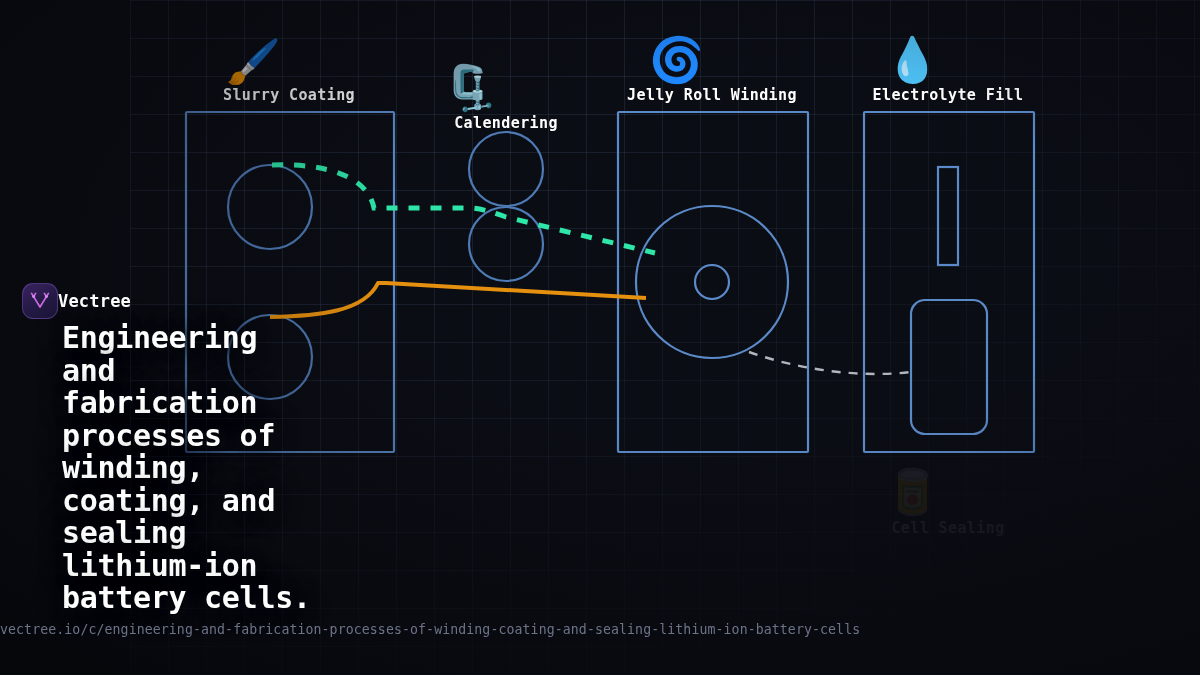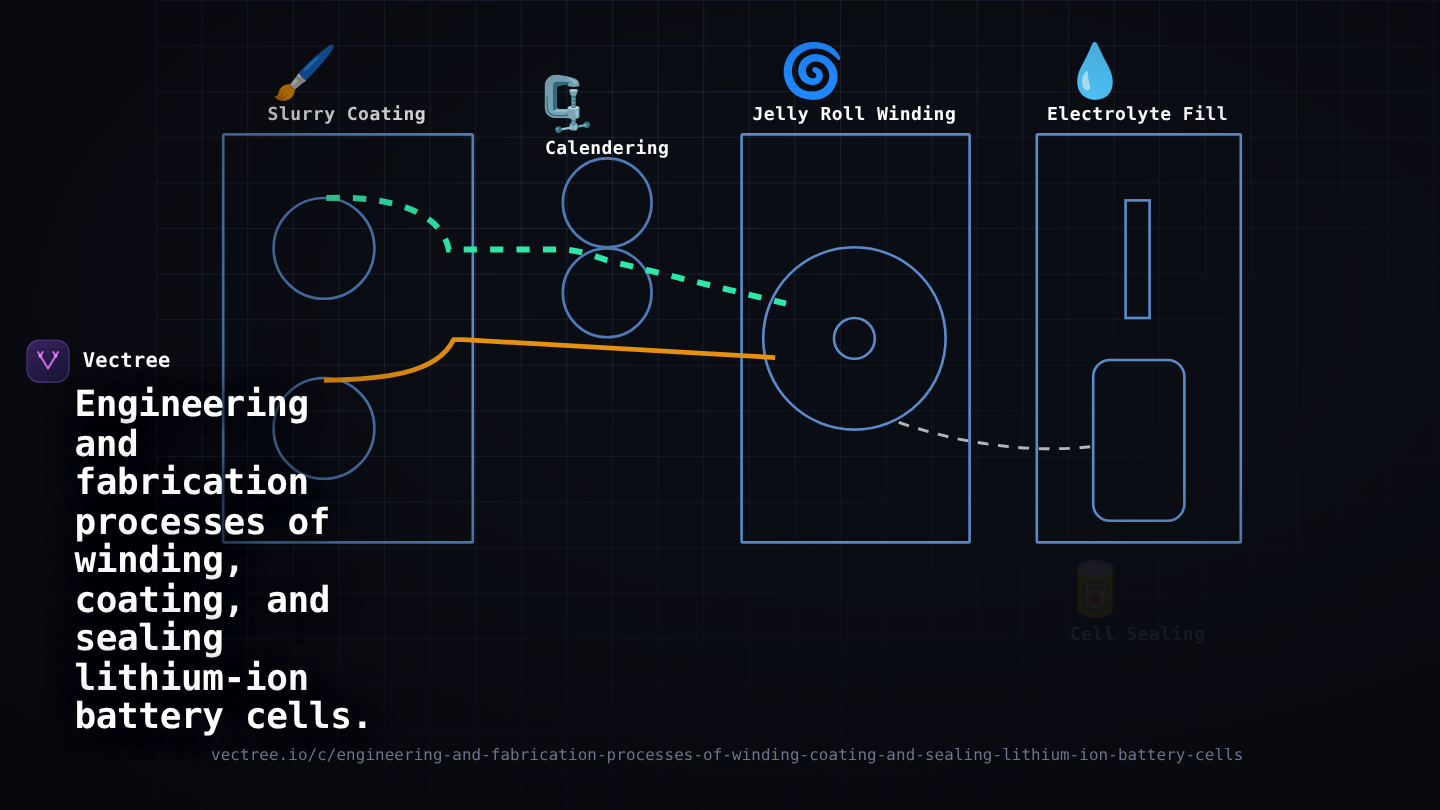--- a/index.html
+++ b/index.html
@@ -61,21 +61,21 @@
     margin-left:-35px;
   }
   .stage-icon span { display:block; width:70px; text-align:center; }
 
   .ghost { opacity:0.085; }
   .ghost .stage-label { color:#cfd6e4; }
 
   
   #brand {
     position:absolute; left:22px; top:283px;
-    display:flex; align-items:center; gap:11px;
+    display:flex; align-items:center; gap:0;
     z-index:6;
   }
   #logo-mark {
     width:36px; height:36px; border-radius:11px;
     background:linear-gradient(150deg,#3a2260 0%,#241a45 55%,#1b1536 100%);
     border:1px solid rgba(150,110,220,0.35);
     display:flex; align-items:center; justify-content:center;
     flex:0 0 auto;
   }
   #brand-name {
@@ -93,27 +93,26 @@
     line-height:32.5px;
     letter-spacing:-0.3px;
     z-index:6;
     text-shadow:0 2px 14px rgba(8,9,15,0.95), 0 0 26px rgba(8,9,15,0.9);
     margin-left:40px;
   }
 
   
   #footer-url {
     position:absolute; left:0; right:0; top:622px;
-    text-align:center;
+    text-align:left;
     color:#6c7488;
     font-family:"DejaVu Sans Mono", monospace;
     font-size:13.2px;
     letter-spacing:0.1px;
     z-index:6;
-    padding-left:12px;
   }
 </style>
 </head>
 <body>
 
 <div id="stage">
 
   <div id="grid"></div>
 
   <svg id="diagram" viewBox="0 0 1200 675" xmlns="http://www.w3.org/2000/svg">

